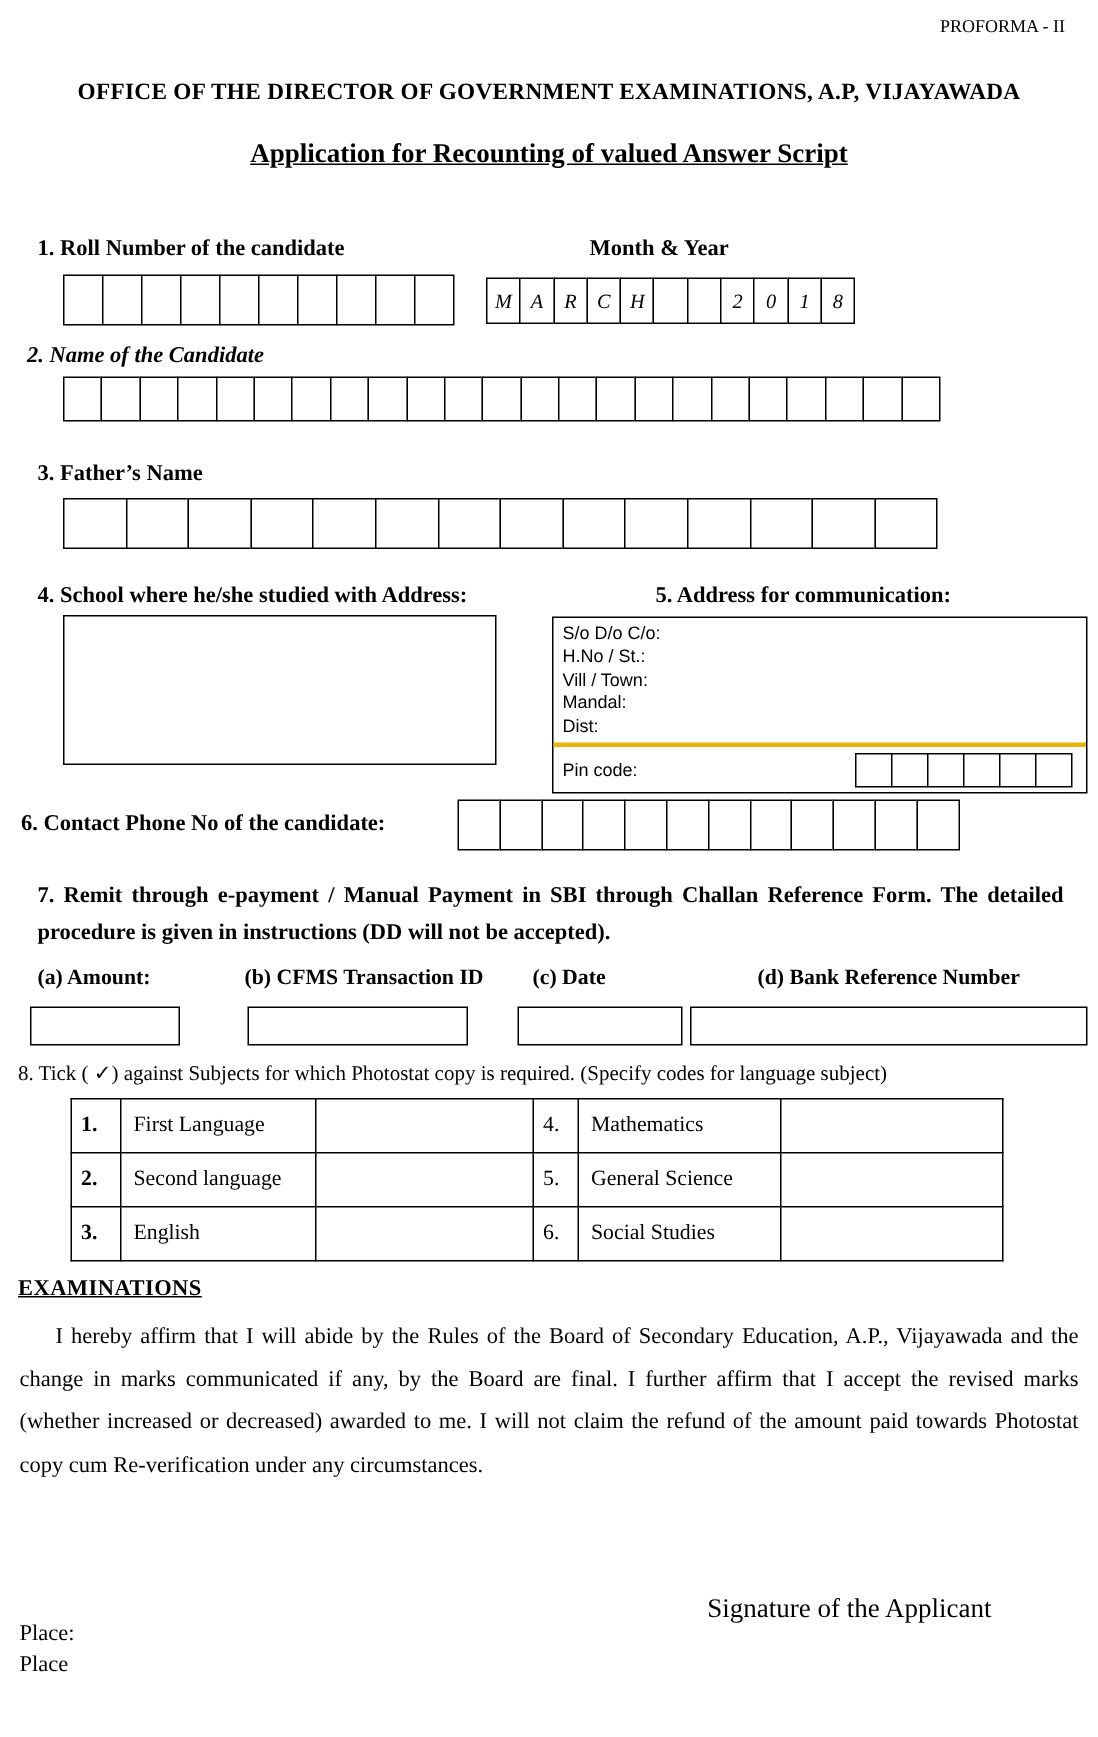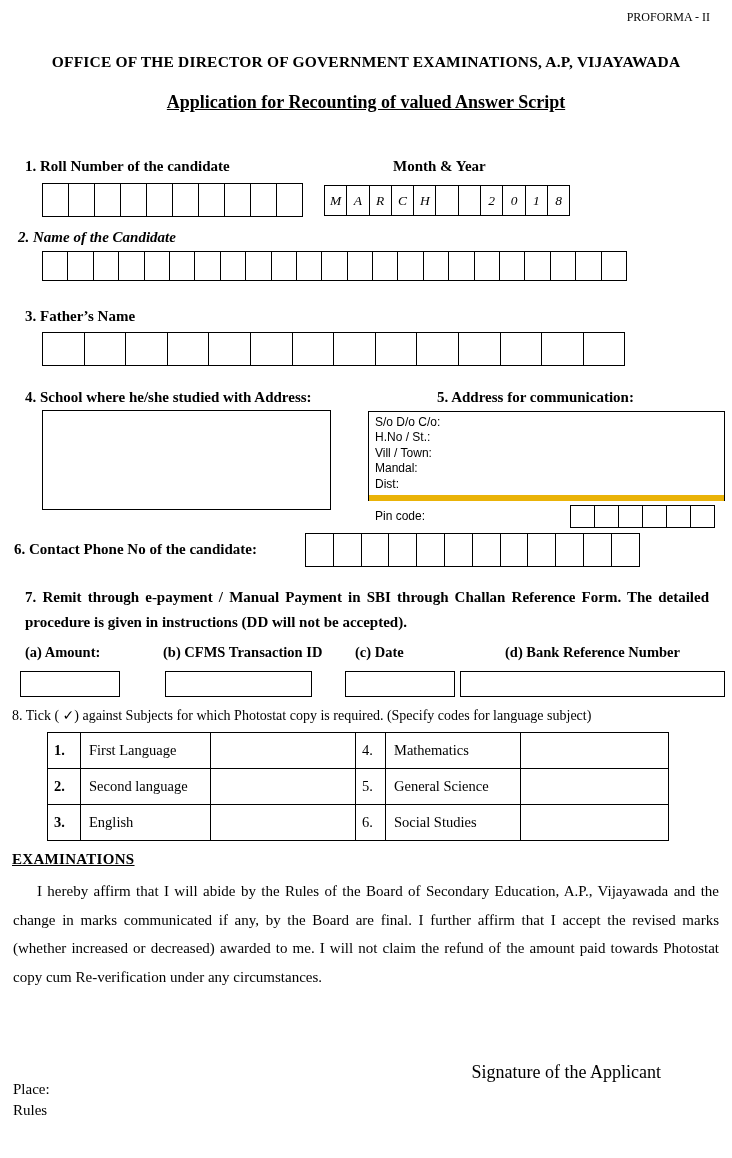--- a/index.html
+++ b/index.html
@@ -41,25 +41,25 @@
   .name-cells .cell { width:26.4px; height:30px; }
 
   .father-label { top:308px; left:25px; }
   .father-cells { top:332px; left:42px; }
   .father-cells .cell { width:42.6px; height:34px; }
 
   .school-label  { top:389px; left:25px; }
   .address-label { top:389px; left:437px; }
   .school-box  { top:410px; left:42px; width:289px; height:100px; border:1px solid #000; }
   .address-box {
-    top:411px; left:368px; width:357px; height:90px; border:1px solid #000;
+    top:411px; left:368px; width:357px; height:118px; border:1px solid #000;
     font-family:"Liberation Sans", sans-serif;
     font-size:12px; line-height:15.4px; padding:3px 6px 0 6px;
   }
-  .pin-row { display:flex; align-items:center; border-top:6px solid #eab308; margin:3px -6px 0 -6px; padding:4px 9px 0 6px; }
+  .pin-row { display:flex; align-items:center; border-top:3px solid #eab308; margin:3px -6px 0 -6px; padding:4px 9px 0 6px; }
   .pin-cells { margin-left:auto; }
   .pin-cells .cell { width:25px; height:23px; }
 
   .phone-label { top:541px; left:14px; }
   .phone-cells { top:533px; left:305px; }
   .phone-cells .cell { width:28.8px; height:34px; }
 
   .payment-text { top:585px; left:25px; width:684px; font-weight:bold; line-height:25px; text-align:justify; }
 
   .pay-label { top:644px; font-weight:bold; font-size:14.5px; }
@@ -248,15 +248,15 @@
         <td class="tick2"></td>
       </tr>
     </tbody>
   </table>
 
   <div class="abs decl-title">EXAMINATIONS</div>
   <div class="abs decl-body">I hereby affirm that I will abide by the Rules of the Board of Secondary Education, A.P., Vijayawada and the change in marks communicated if any, by the Board are final. I further affirm that I accept the revised marks (whether increased or decreased) awarded to me. I will not claim the refund of the amount paid towards Photostat copy cum Re-verification under any circumstances.</div>
 
   <div class="abs signature">Signature of the Applicant</div>
   <div class="abs place">Place:</div>
-  <div class="abs date">Rules</div>
+  <div class="abs date">Place</div>
 
 </div>
 
 </body></html>

